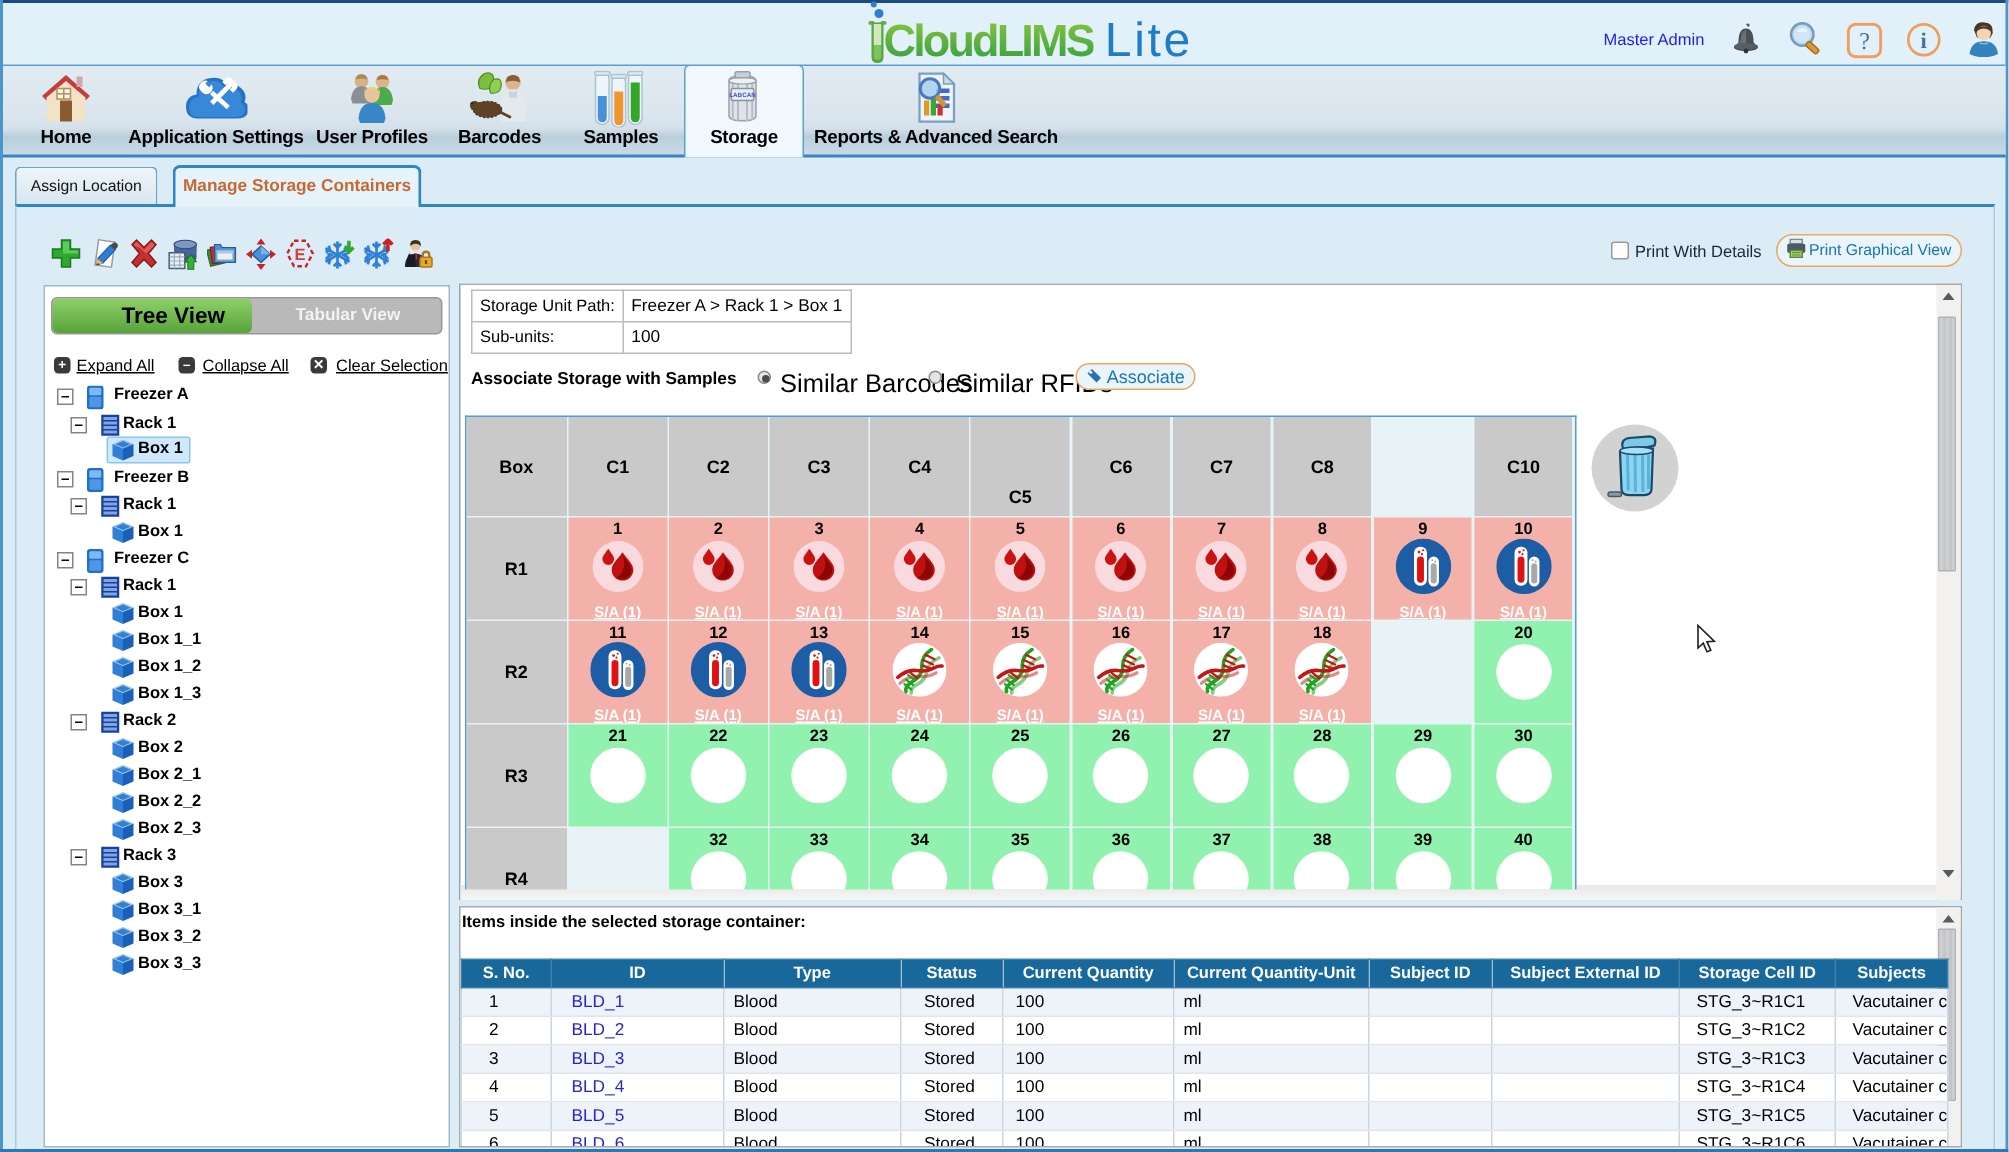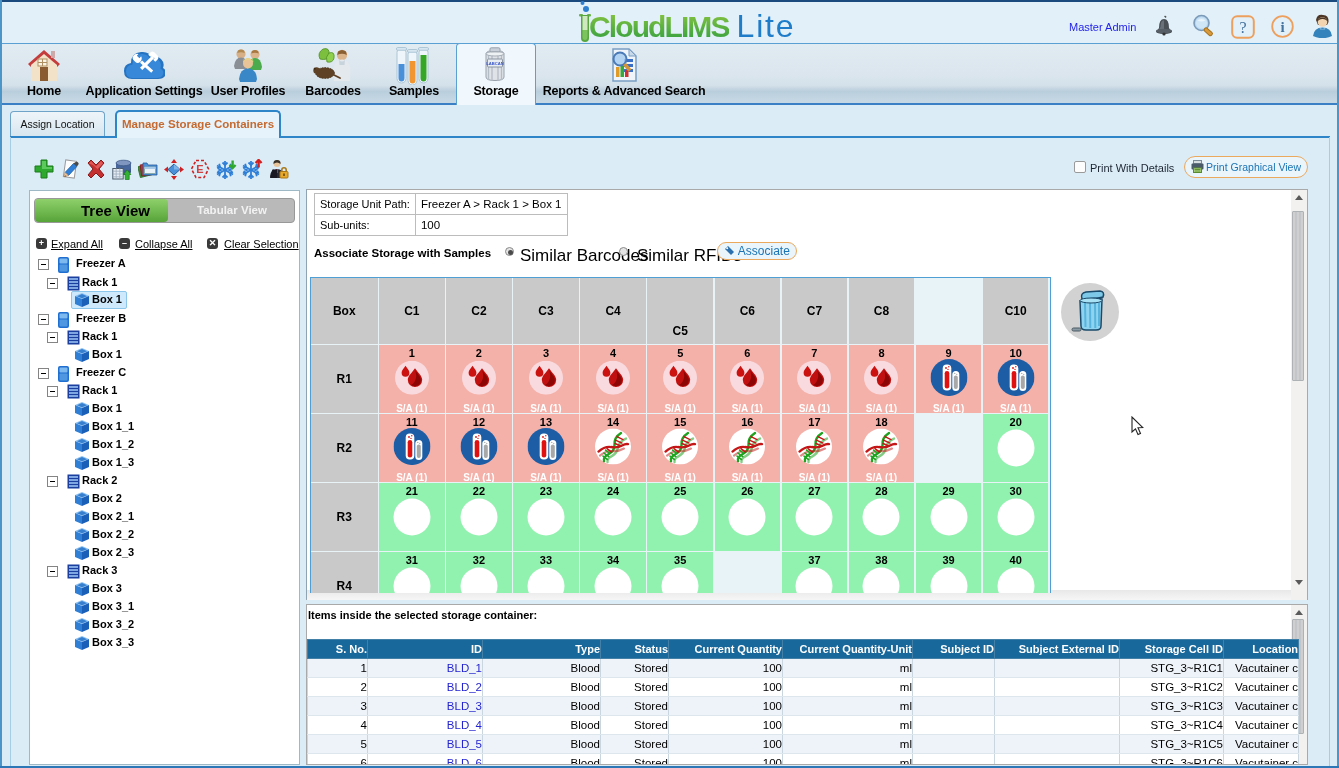--- a/index.html
+++ b/index.html
@@ -61,21 +61,21 @@
 .sa { position:absolute; bottom:-1px; width:100%; text-align:center; font-size:10px; font-weight:bold; color:#fff; text-decoration:underline; }
 .wcirc { position:absolute; left:50%; top:50%; transform:translate(-50%,-50%); width:37px; height:37px; background:#fff; border-radius:50%; }
 
 .sbv { position:absolute; background:#f2f1f0; }
 .sbbtn { position:absolute; left:0; width:100%; height:15px; background:#f2f1f0; }
 .sbthumb { position:absolute; left:1px; background:repeating-linear-gradient(90deg,#cfcfcf 0 2px,#c3c6c9 2px 4px); border:1px solid #aeb2b5; border-radius:1px; }
 .arr { position:absolute; left:4px; width:0; height:0; border-left:4px solid transparent; border-right:4px solid transparent; }
 .arrup { border-bottom:5px solid #5a5a5a; top:5px; }
 .arrdn { border-top:5px solid #5a5a5a; top:5px; }
 
-#bpanel { position:absolute; left:306px; top:604px; width:1002px; height:161px; background:#fff; border:1px solid #a9a9a9; overflow:hidden;text-align:right; }
+#bpanel { position:absolute; left:306px; top:604px; width:1002px; height:161px; background:#fff; border:1px solid #a9a9a9; overflow:hidden; }
 #bptitle { position:absolute; left:1px; top:4px; font-size:11px; font-weight:bold; color:#000; }
 #btable { position:absolute; left:0px; top:34px; border-collapse:collapse; table-layout:fixed; }
 #btable th { background:#19689b; color:#fff; font-size:11px; font-weight:bold; height:19px; border:1px solid #4380a8; white-space:nowrap; overflow:hidden; }
 #btable td { font-size:11.5px; color:#000; height:19px; border-left:1px solid #c9d6e0; border-right:1px solid #c9d6e0; border-bottom:1px solid #dde6ed; padding:0; white-space:nowrap; overflow:hidden; }
 #btable tr.odd td { background:#eef3f9; }
 #btable tr.even td { background:#ffffff; }
 #btable td:nth-child(1) { padding-left:18px; }
 #btable td:nth-child(2) { padding-left:13px; }
 #btable td:nth-child(3) { padding-left:6px; }
 #btable td:nth-child(4) { padding-left:15px; }
@@ -936,38 +936,38 @@
         <div class="wcirc"></div>
       </div>
 <div class="gcell green" style="left:604.8px; top:205px; width:65.6px; height:67.5px;">
         <div class="cnum">29</div>
         <div class="wcirc"></div>
       </div>
 <div class="gcell green" style="left:671.9px; top:205px; width:65.6px; height:67.5px;">
         <div class="cnum">30</div>
         <div class="wcirc"></div>
       </div>
-<div class="gcell green" style="left:68.0px; top:274px; width:65.6px; height:67.5px;">
-        <div class="cnum">31</div>
-        <div class="wcirc"></div>
-      </div>
 <div class="gcell green" style="left:135.1px; top:274px; width:65.6px; height:67.5px;">
         <div class="cnum">32</div>
         <div class="wcirc"></div>
       </div>
 <div class="gcell green" style="left:202.2px; top:274px; width:65.6px; height:67.5px;">
         <div class="cnum">33</div>
         <div class="wcirc"></div>
       </div>
 <div class="gcell green" style="left:269.3px; top:274px; width:65.6px; height:67.5px;">
         <div class="cnum">34</div>
         <div class="wcirc"></div>
       </div>
 <div class="gcell green" style="left:336.4px; top:274px; width:65.6px; height:67.5px;">
         <div class="cnum">35</div>
+        <div class="wcirc"></div>
+      </div>
+<div class="gcell green" style="left:403.5px; top:274px; width:65.6px; height:67.5px;">
+        <div class="cnum">36</div>
         <div class="wcirc"></div>
       </div>
 <div class="gcell green" style="left:470.6px; top:274px; width:65.6px; height:67.5px;">
         <div class="cnum">37</div>
         <div class="wcirc"></div>
       </div>
 <div class="gcell green" style="left:537.7px; top:274px; width:65.6px; height:67.5px;">
         <div class="cnum">38</div>
         <div class="wcirc"></div>
       </div>
@@ -1007,21 +1007,21 @@
         <tr>
           <th>S. No.</th>
           <th>ID</th>
           <th>Type</th>
           <th>Status</th>
           <th>Current Quantity</th>
           <th>Current Quantity-Unit</th>
           <th>Subject ID</th>
           <th>Subject External ID</th>
           <th>Storage Cell ID</th>
-          <th>Location</th>
+          <th>Subjects</th>
         </tr>
     <tr class="odd">
           <td>1</td>
           <td class="link">BLD_1</td>
           <td>Blood</td>
           <td>Stored</td>
           <td>100</td>
           <td>ml</td>
           <td></td>
           <td></td>

